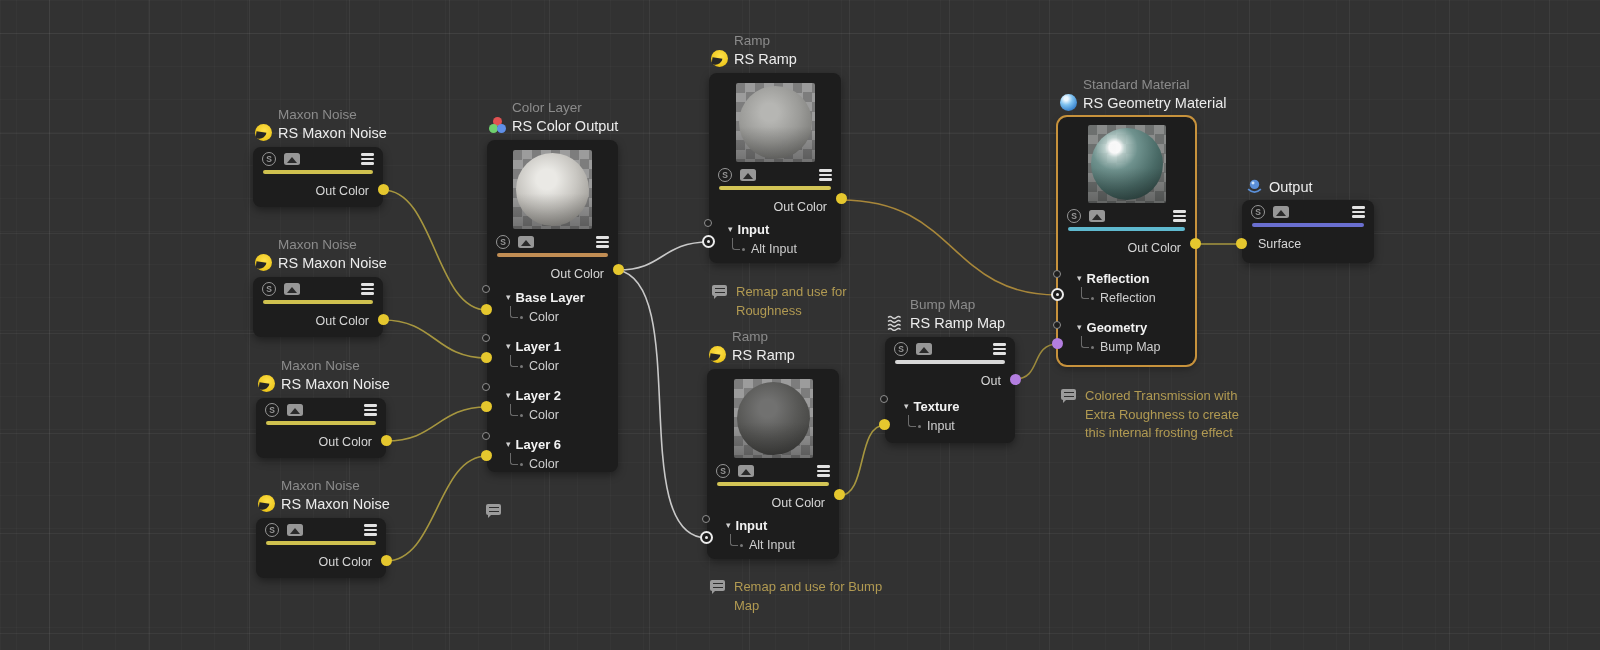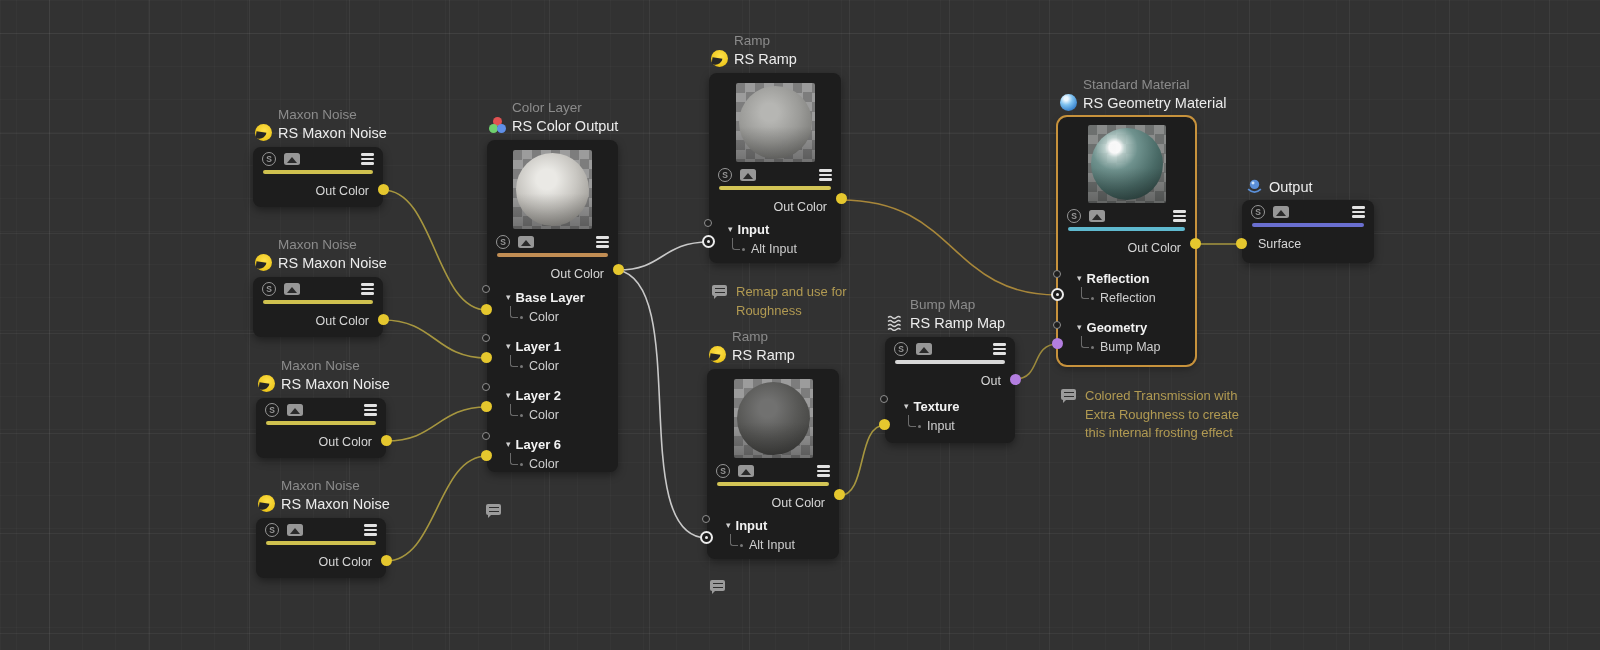--- a/index.html
+++ b/index.html
@@ -522,20 +522,21 @@
         <i></i>
         <i></i>
       </span>
     <span class="cmt-text" style="width:150px;">Remap and use for Roughness</span>
   </div>
   <div class="comment" style="left:710px;top:564px;width:195px;">
     <span class="cmt-icon">
         <i></i>
         <i></i>
       </span>
+    <span class="cmt-text" style="width:170px;">Remap and use for Bump Map</span>
   </div>
   <div class="comment" style="left:1061px;top:373px;width:200px;">
     <span class="cmt-icon">
         <i></i>
         <i></i>
       </span>
     <span class="cmt-text" style="width:175px;">Colored Transmission with Extra Roughness to create this internal frosting effect</span>
   </div>
 
 </div>

